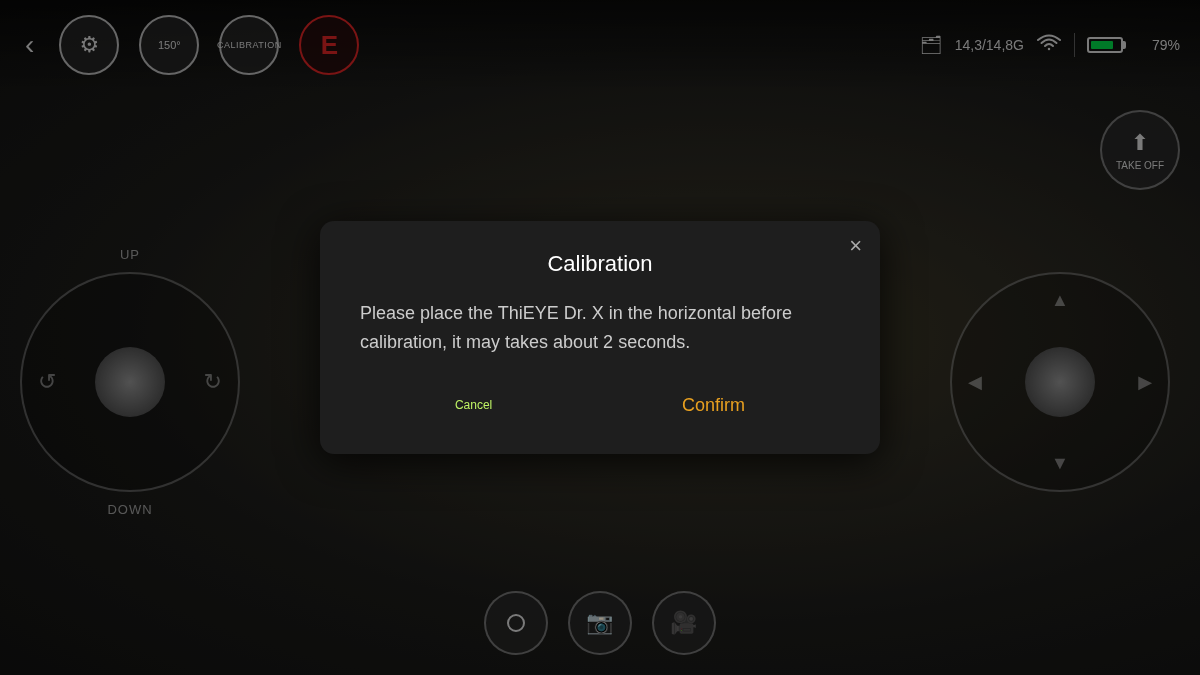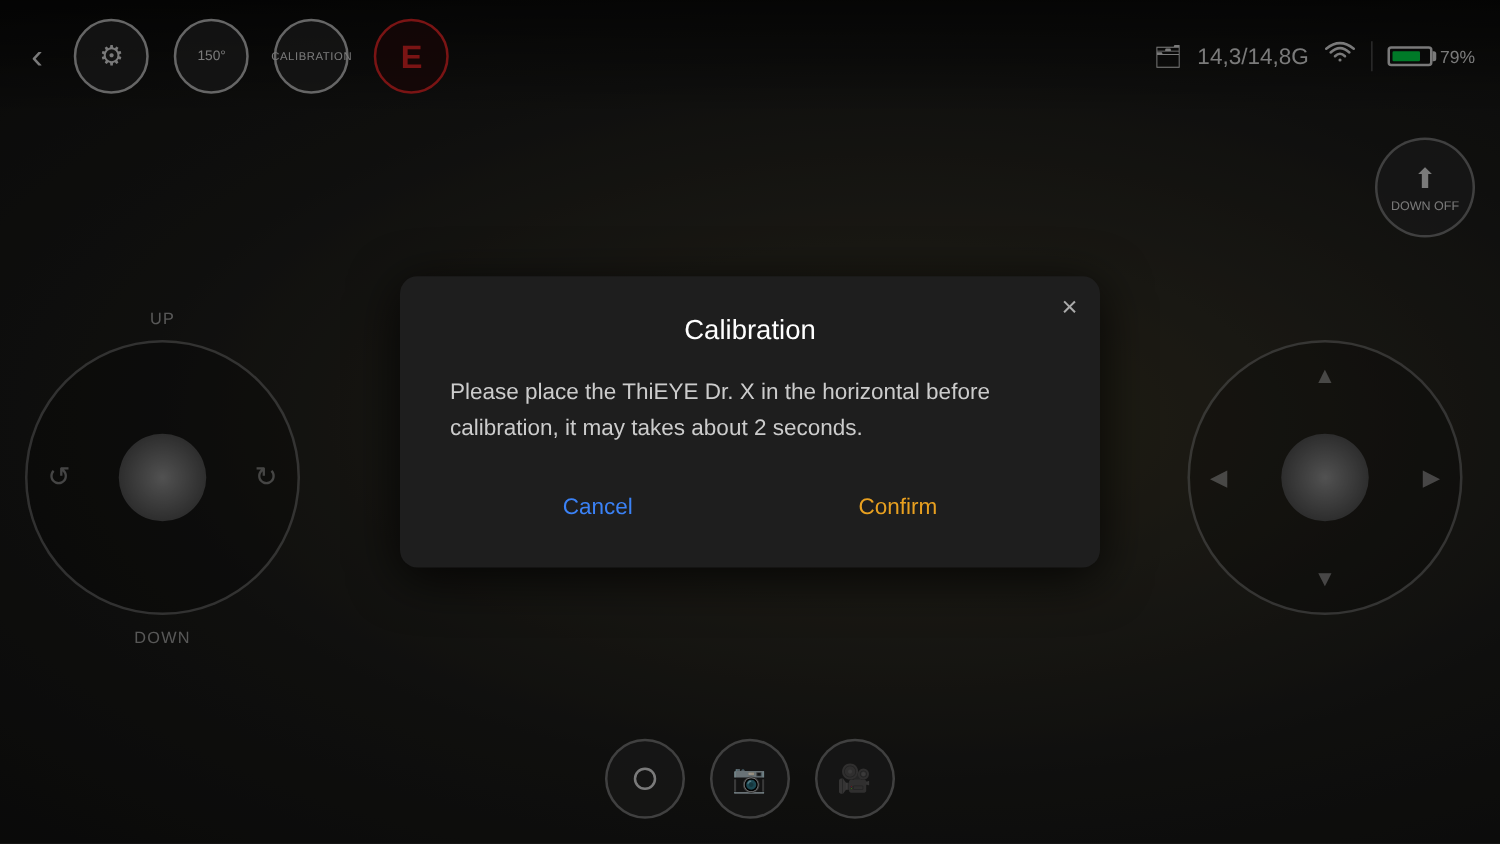--- a/index.html
+++ b/index.html
@@ -67,21 +67,21 @@
       align-items: center;
       gap: 12px;
       color: #ccc;
       font-size: 14px;
     }
 
     .sd-icon {
       font-size: 18px;
     }
 
-    .storage-text { font-size: 18px; color: #ccc; }
+    .storage-text { font-size: 14px; color: #ccc; }
 
     .wifi-icon { font-size: 20px; }
     .divider-v { width: 1px; height: 24px; background: #555; }
 
     .battery-area {
       display: flex;
       align-items: center;
       gap: 6px;
     }
 
@@ -108,21 +108,21 @@
       border-radius: 0 2px 2px 0;
     }
 
     .battery-fill {
       height: 100%;
       background: #00cc44;
       border-radius: 1px;
       width: 79%;
     }
 
-    .battery-pct { font-size: 14px; color: #ccc; }
+    .battery-pct { font-size: 14px; color: #ccc; margin-left: 23px; }
 
     
     .e-btn {
       width: 60px;
       height: 60px;
       border-radius: 50%;
       border: 2px solid #cc2222;
       background: rgba(40,10,10,0.7);
       display: flex;
       align-items: center;
@@ -290,22 +290,22 @@
       margin-bottom: 30px;
     }
 
     .modal-actions {
       display: flex;
       justify-content: space-around;
       align-items: center;
     }
 
     .cancel-btn {
-      color: #3b82f6;
-      font-size: 18px;
+      color: #bef264;
+      font-size: 12px;
       background: none;
       border: none;
       cursor: pointer;
       padding: 8px 20px;
     }
 
     .confirm-btn {
       color: #e8a020;
       font-size: 18px;
       background: none;
@@ -354,21 +354,21 @@
       <div class="battery-bar">
         <div class="battery-fill"></div>
       </div>
       <span class="battery-pct">79%</span>
     </div>
   </div>
 </div>
 
 <div class="takeoff-btn">
   <span class="takeoff-arrow">⬆</span>
-  <span>DOWN OFF</span>
+  <span>TAKE OFF</span>
 </div>
 
 <div class="left-joystick">
   <span class="joystick-label label-up">UP</span>
   <div class="joystick-ring">
     <span class="joystick-arrow arrow-left">↺</span>
     <div class="joystick-center"></div>
     <span class="joystick-arrow arrow-right">↻</span>
   </div>
   <span class="joystick-label label-down">DOWN</span>

